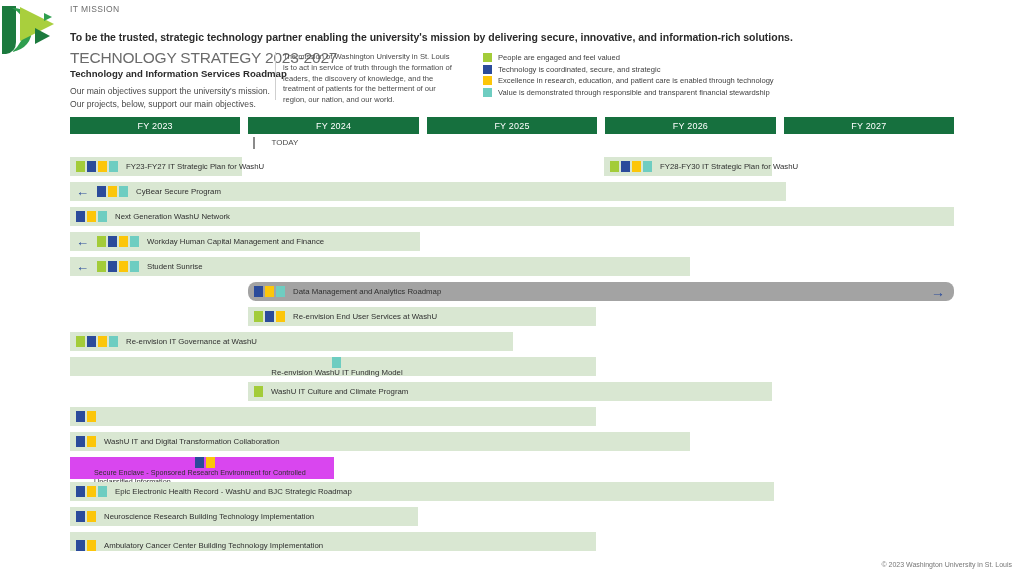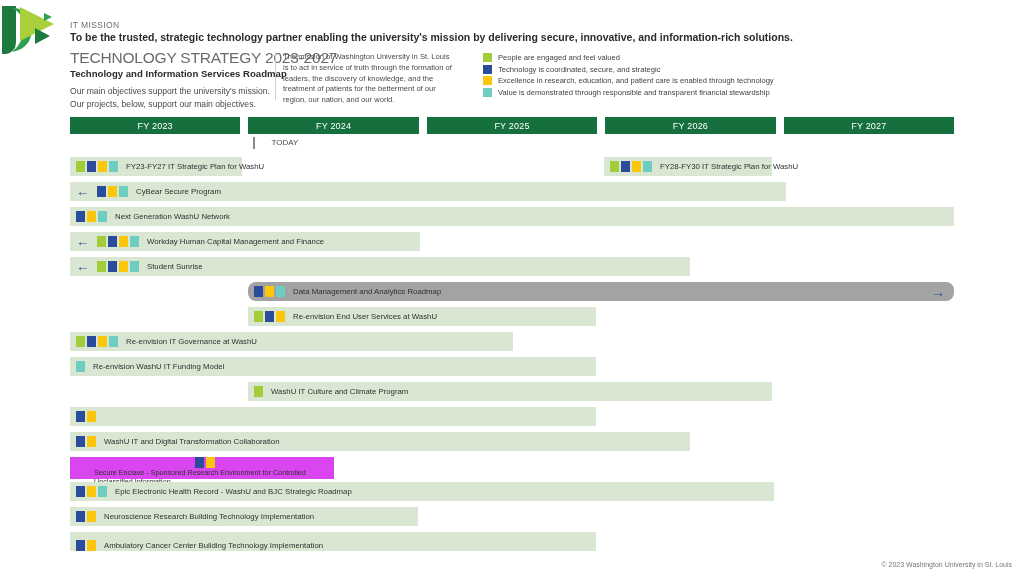--- a/index.html
+++ b/index.html
@@ -10,21 +10,21 @@
     color: #3a3a3a;
     overflow: hidden;
   }
   .page { position: relative; width: 1024px; height: 576px; }
 
   
   .logo { position: absolute; left: 2px; top: 2px; width: 62px; height: 56px; }
 
   
   .mission-kicker {
-    position: absolute; left: 70px; top: 20px;
+    position: absolute; left: 70px; top: 4px;
     font-size: 8.5px; letter-spacing: .4px; color: #6d6d6d;
   }
   .mission-statement {
     position: absolute; left: 70px; top: 31px;
     font-size: 10.5px; font-weight: bold; color: #2b2b2b;
     white-space: nowrap;
   }
   .title-block { position: absolute; left: 70px; top: 50px; width: 205px; }
   .title-main {
     font-size: 15.5px; color: #6b6b6b; font-weight: normal;
@@ -241,38 +241,38 @@
           <span class="chips">
             <span class="chip" style="background: rgb(163, 204, 57);"></span>
             <span class="chip" style="background: rgb(43, 75, 155);"></span>
             <span class="chip" style="background: rgb(252, 198, 10);"></span>
             <span class="chip" style="background: rgb(110, 205, 193);"></span>
           </span>
           <span class="bar-label">Re-envision IT Governance at WashU</span>
         </div>
       </div>
       <div class="row">
+        <div class="bar" style="left: 70px; width: 526px; background: rgb(217, 231, 210); flex-direction: column;">
+          <span class="chips">
+            <span class="chip" style="background: rgb(110, 205, 193);"></span>
+          </span>
+          <span class="bar-label">Re-envision WashU IT Funding Model</span>
+        </div>
+      </div>
+      <div class="row">
+        <div class="bar" style="left: 248px; width: 524px; background: rgb(217, 231, 210);">
+          <span class="chips">
+            <span class="chip" style="background: rgb(163, 204, 57);"></span>
+          </span>
+          <span class="bar-label">WashU IT Culture and Climate Program</span>
+        </div>
+      </div>
+      <div class="row">
         <div class="bar" style="left: 70px; width: 526px; background: rgb(217, 231, 210);">
           <span class="chips">
-            <span class="chip" style="background: rgb(110, 205, 193);"></span>
-          </span>
-          <span class="bar-label">Re-envision WashU IT Funding Model</span>
-        </div>
-      </div>
-      <div class="row">
-        <div class="bar" style="left: 248px; width: 524px; background: rgb(217, 231, 210);">
-          <span class="chips">
-            <span class="chip" style="background: rgb(163, 204, 57);"></span>
-          </span>
-          <span class="bar-label">WashU IT Culture and Climate Program</span>
-        </div>
-      </div>
-      <div class="row">
-        <div class="bar" style="left: 70px; width: 526px; background: rgb(217, 231, 210);">
-          <span class="chips">
             <span class="chip" style="background: rgb(43, 75, 155);"></span>
             <span class="chip" style="background: rgb(252, 198, 10);"></span>
           </span>
         </div>
       </div>
       <div class="row">
         <div class="bar" style="left: 70px; width: 620px; background: rgb(217, 231, 210);">
           <span class="chips">
             <span class="chip" style="background: rgb(43, 75, 155);"></span>
             <span class="chip" style="background: rgb(252, 198, 10);"></span>

